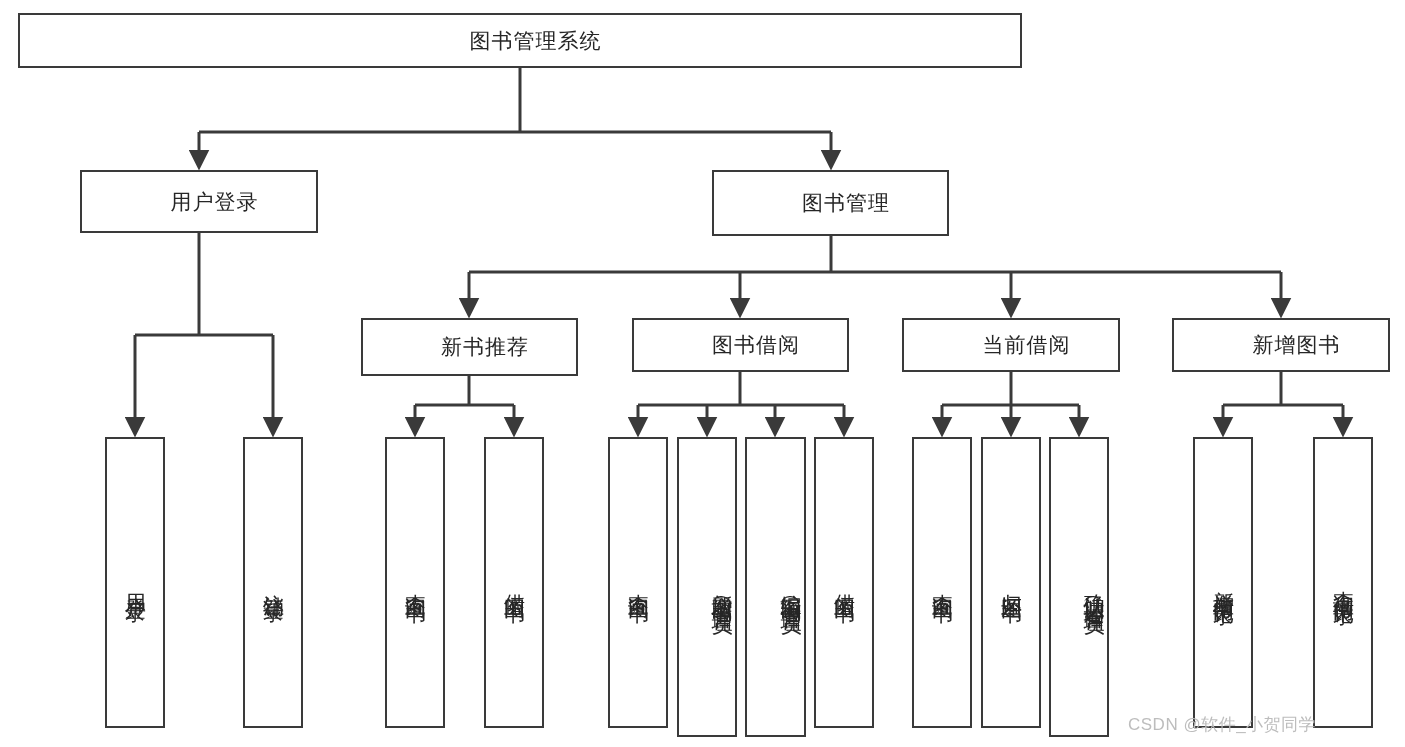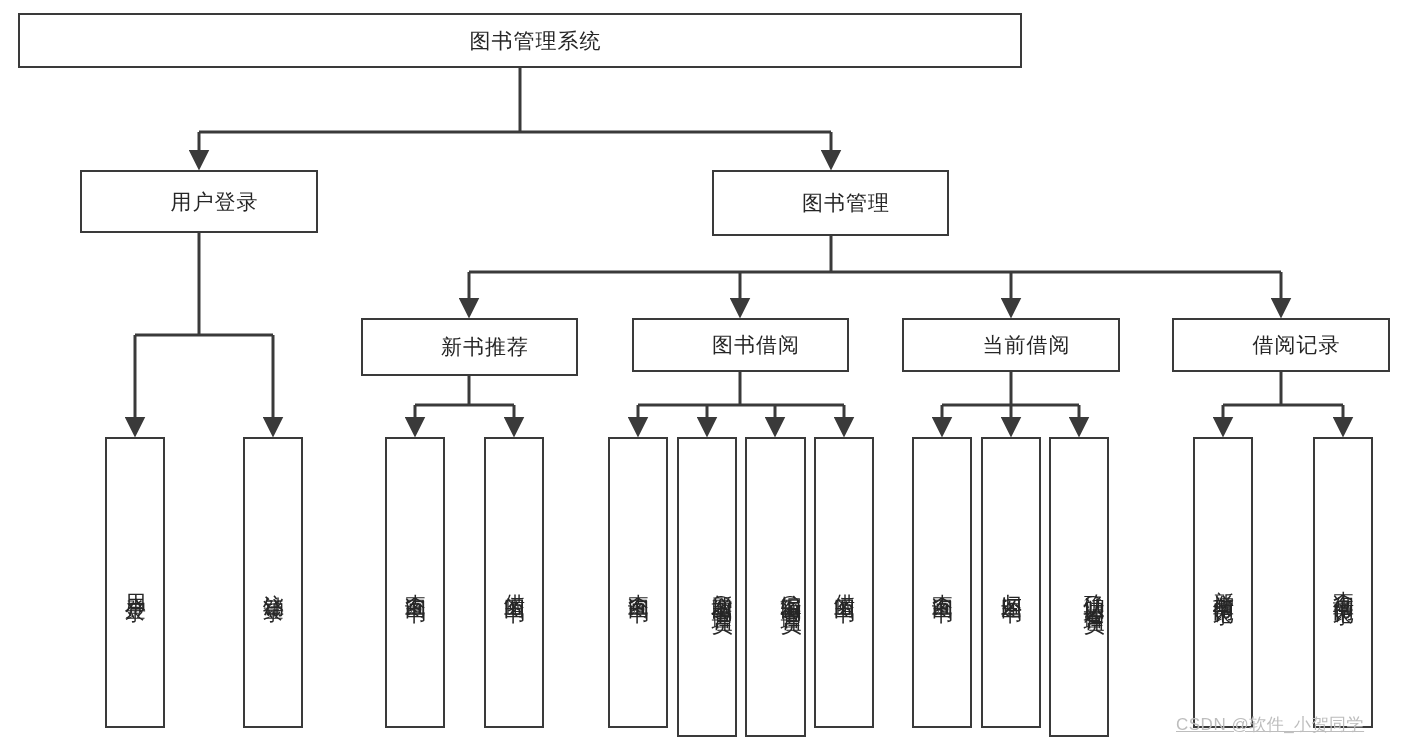--- a/index.html
+++ b/index.html
@@ -122,35 +122,35 @@
   </svg>
 
   <div class="node node-h" style="left:18px; top:13px; width:1004px; height:55px;">图书管理系统</div>
 
   <div class="node node-h" style="left:80px; top:170px; width:238px; height:63px;">用户登录</div>
   <div class="node node-h" style="left:712px; top:170px; width:237px; height:66px;">图书管理</div>
 
   <div class="node node-h" style="left:361px; top:318px; width:217px; height:58px;">新书推荐</div>
   <div class="node node-h" style="left:632px; top:318px; width:217px; height:54px;">图书借阅</div>
   <div class="node node-h" style="left:902px; top:318px; width:218px; height:54px;">当前借阅</div>
-  <div class="node node-h" style="left:1172px; top:318px; width:218px; height:54px;">借阅记录</div>
+  <div class="node node-h" style="left:1172px; top:318px; width:218px; height:54px;">新增图书</div>
 
   <div class="node node-v center-text" style="left:105px; top:437px; width:60px; height:291px;">用户登录</div>
   <div class="node node-v center-text" style="left:243px; top:437px; width:60px; height:291px;">注销登录</div>
 
   <div class="node node-v center-text" style="left:385px; top:437px; width:60px; height:291px;">查询图书</div>
   <div class="node node-v center-text" style="left:484px; top:437px; width:60px; height:291px;">借阅图书</div>
 
   <div class="node node-v center-text" style="left:608px; top:437px; width:60px; height:291px;">查询图书</div>
   <div class="node node-v" style="left:677px; top:437px; width:60px; height:300px;">新增图书（管理员）</div>
   <div class="node node-v" style="left:745px; top:437px; width:61px; height:300px;">编辑图书（管理员）</div>
   <div class="node node-v center-text" style="left:814px; top:437px; width:60px; height:291px;">借阅图书</div>
 
   <div class="node node-v center-text" style="left:912px; top:437px; width:60px; height:291px;">查询图书</div>
   <div class="node node-v center-text" style="left:981px; top:437px; width:60px; height:291px;">归还图书</div>
   <div class="node node-v" style="left:1049px; top:437px; width:60px; height:300px;">确认归还（管理员）</div>
 
   <div class="node node-v center-text" style="left:1193px; top:437px; width:60px; height:291px;">新增借阅记录</div>
   <div class="node node-v center-text" style="left:1313px; top:437px; width:60px; height:291px;">查询借阅记录</div>
 
-  <div class="watermark" style="left:1176px; top:713px;text-decoration:underline;">CSDN @软件_小贺同学</div>
+  <div class="watermark" style="left:1128px; top:713px;">CSDN @软件_小贺同学</div>
 
 </div>
 
 </body></html>

